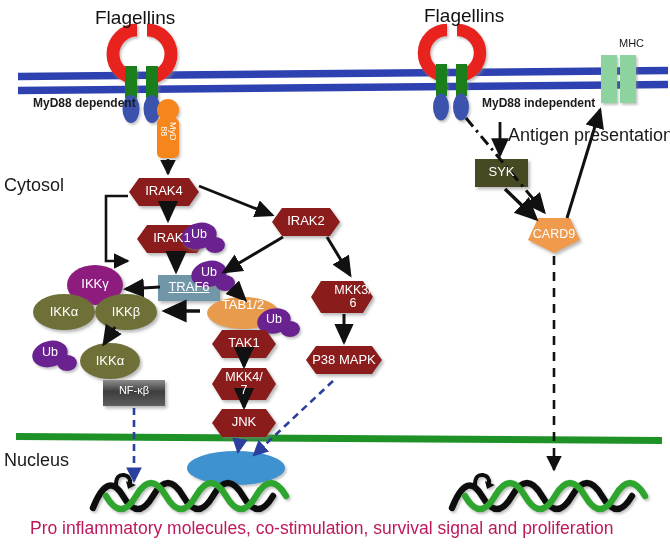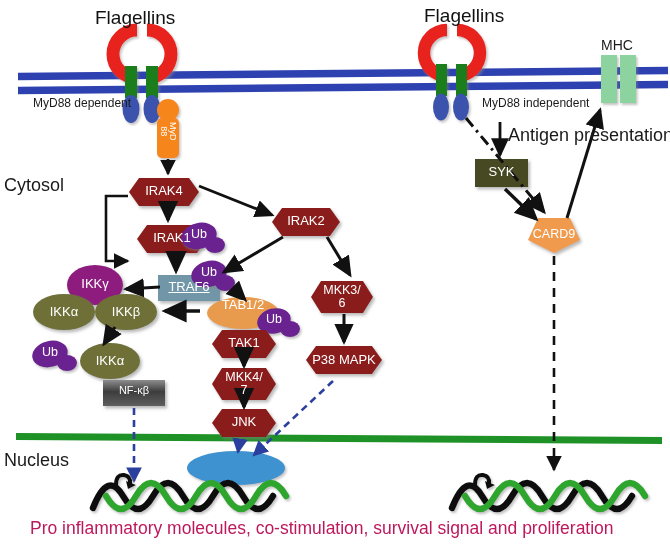--- a/index.html
+++ b/index.html
@@ -38,21 +38,21 @@
     color: #ffffff;
     font-family: "Liberation Sans", sans-serif;
     pointer-events: none;
     line-height: 1.02;
   }
   .title-flag {
     font-size: 19px;
     color: #111;
   }
   .big-lbl { font-size: 18px; }
-  .mid-lbl { font-size: 11px; }
+  .mid-lbl { font-size: 11px; font-weight: bold; }
   .caption {
     font-size: 17.5px;
     color: #be185d;
   }
 </style>
 </head>
 <body>
 
 <div id="canvas">
 
@@ -284,42 +284,42 @@
   </svg>
 
   <div class="lbl title-flag" style="left:95px; top:7px;">Flagellins</div>
   <div class="lbl title-flag" style="left:424px; top:5px;">Flagellins</div>
 
   <div class="lbl mid-lbl" style="left:33px; top:96px; font-size:12px;">MyD88 dependent</div>
   <div class="lbl mid-lbl" style="left:482px; top:96px; font-size:12px;">MyD88 independent</div>
   <div class="lbl big-lbl" style="left:4px; top:175px;">Cytosol</div>
   <div class="lbl big-lbl" style="left:4px; top:450px;">Nucleus</div>
   <div class="lbl" style="left:508px; top:125px; font-size:18px;">Antigen presentation</div>
-  <div class="lbl" style="left:601px; top:37px; font-size:14px;">MHC</div>
+  <div class="lbl" style="left:619px; top:37px; font-size:11px;">MHC</div>
 
   <div class="node-text" style="left:152px; top:122px; width:32px; font-size:9px; transform:rotate(90deg); transform-origin:center;">MyD
 88</div>
 
   <div class="node-text" style="left:129px; top:184px; width:70px; font-size:13px;">IRAK4</div>
   <div class="node-text" style="left:137px; top:231px; width:70px; font-size:13px;">IRAK1</div>
   <div class="node-text" style="left:272px; top:214px; width:68px; font-size:13px;">IRAK2</div>
   <div class="node-text" style="left:158px; top:280px; width:62px; font-size:13px;text-decoration:underline;">TRAF6</div>
 
   <div class="node-text" style="left:67px; top:277px; width:56px; font-size:13px;">IKKγ</div>
   <div class="node-text" style="left:34px; top:305px; width:60px; font-size:13px;">IKKα</div>
   <div class="node-text" style="left:96px; top:305px; width:60px; font-size:13px;">IKKβ</div>
   <div class="node-text" style="left:80px; top:354px; width:60px; font-size:13px;">IKKα</div>
   <div class="node-text" style="left:103px; top:385px; width:62px; font-size:11px;">NF-κβ</div>
 
   <div class="node-text" style="left:208px; top:298px; width:70px; font-size:13px;">TAB1/2</div>
   <div class="node-text" style="left:212px; top:336px; width:64px; font-size:13px;">TAK1</div>
   <div class="node-text" style="left:212px; top:371px; width:64px; font-size:12.5px;">MKK4/
 7</div>
   <div class="node-text" style="left:212px; top:415px; width:64px; font-size:13px;">JNK</div>
-  <div class="node-text" style="left:311px; top:284px; width:62px; font-size:12.5px;">MKK3/
+  <div class="node-text" style="left:322px; top:284px; width:62px; font-size:12.5px;">MKK3/
 6</div>
   <div class="node-text" style="left:306px; top:353px; width:76px; font-size:13px;">P38 MAPK</div>
 
   <div class="node-text" style="left:475px; top:165px; width:53px; font-size:13px;">SYK</div>
   <div class="node-text" style="left:524px; top:228px; width:60px; font-size:12.5px;">CARD9</div>
 
   <div class="node-text" style="left:186px; top:228px; width:26px; font-size:12.5px;">Ub</div>
   <div class="node-text" style="left:196px; top:266px; width:26px; font-size:12.5px;">Ub</div>
   <div class="node-text" style="left:261px; top:313px; width:26px; font-size:12.5px;">Ub</div>
   <div class="node-text" style="left:37px; top:346px; width:26px; font-size:12.5px;">Ub</div>

